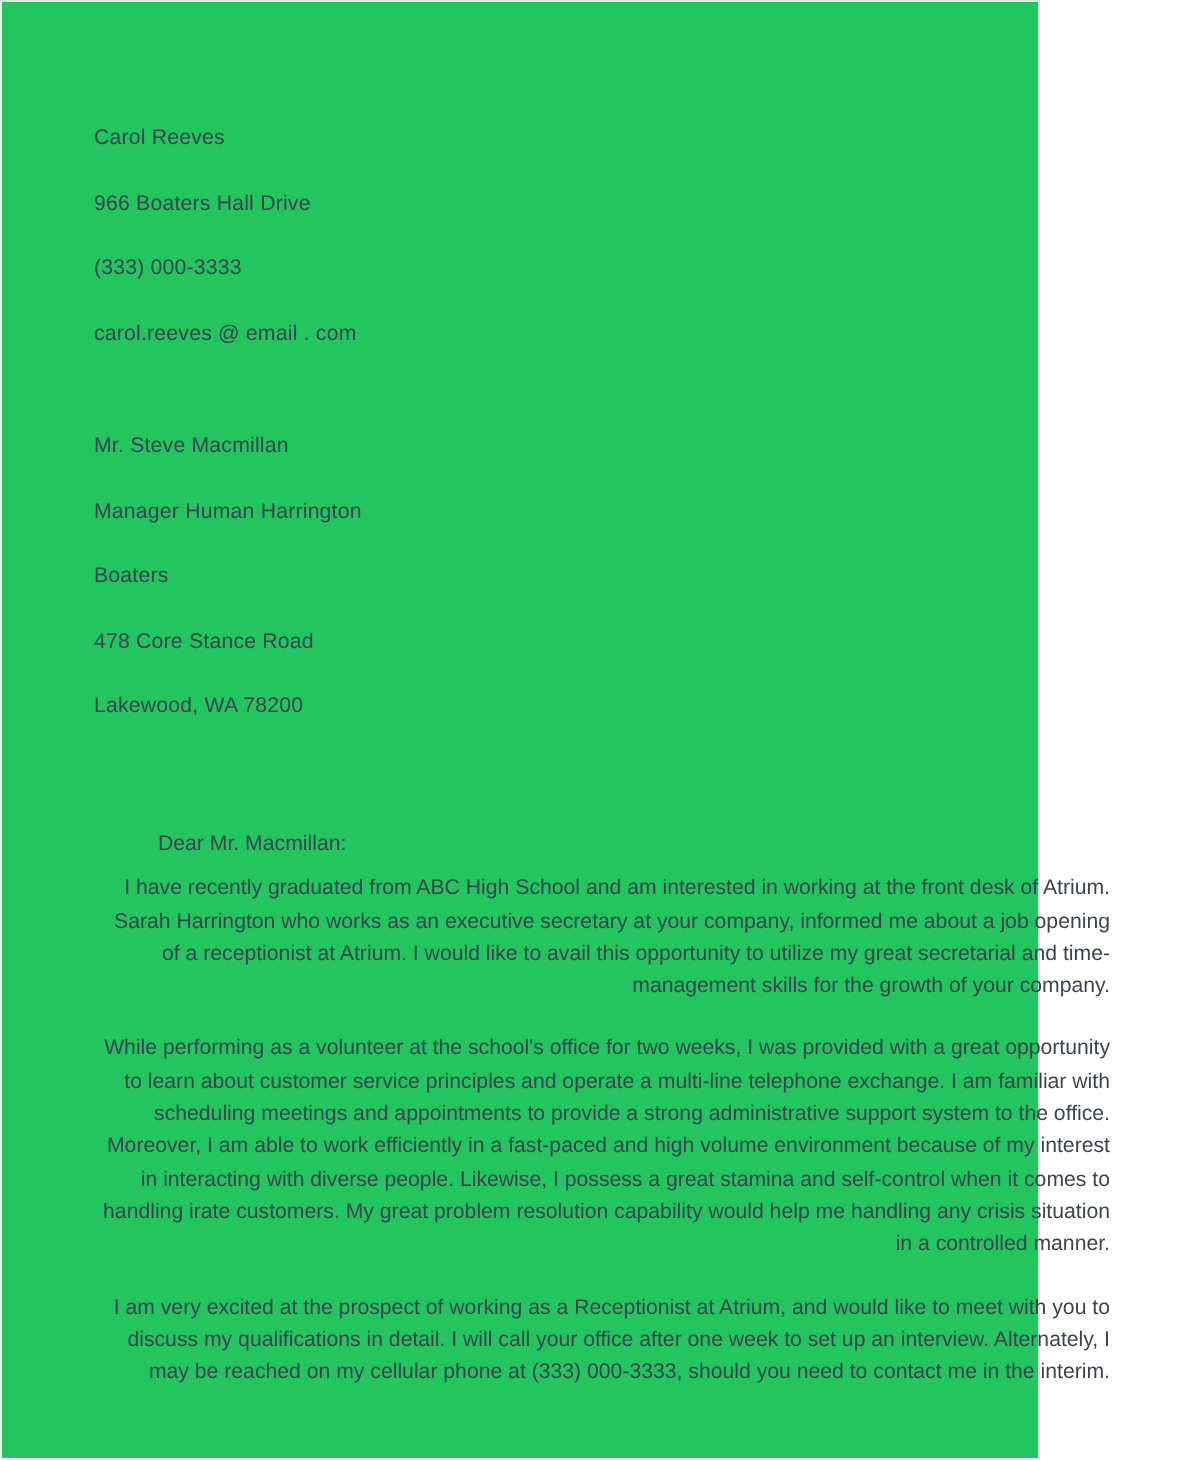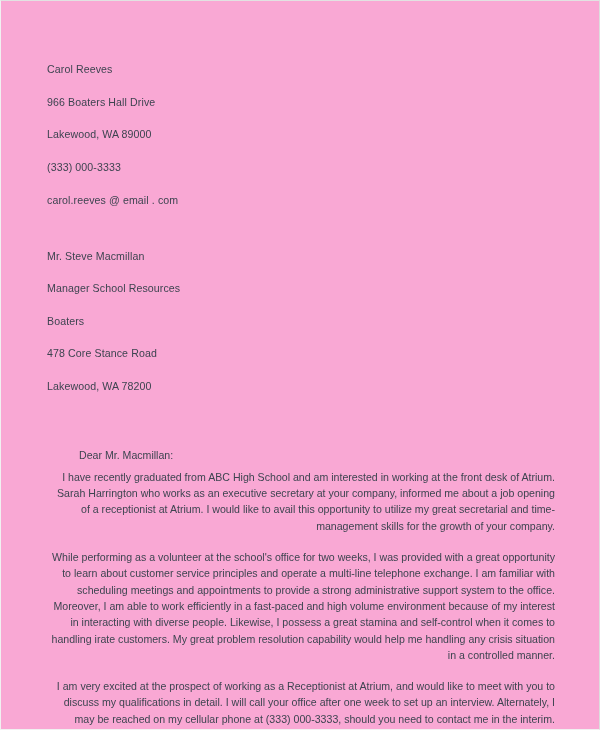--- a/index.html
+++ b/index.html
@@ -11,23 +11,23 @@
   body {
     width: 600px;
     height: 730px;
     font-family: "Liberation Sans", sans-serif;
     color: #3d4450;
     overflow: hidden;
   }
   .page {
     position: relative;
     box-sizing: border-box;
-    width: 600px;
+    width: 520px;
     height: 730px;
-    background: #f9a8d4;
+    background: #22c55e;
     border-top: 1px solid #e2e2e2;
     border-right: 1px solid #dddddd;
     border-left: 1px solid #f1f1f1;
     border-bottom: 1px solid #f1f1f1;
   }
   .content {
     position: absolute;
     left: 46px;
     top: 44px;
     width: 508px;
@@ -60,29 +60,28 @@
 </style>
 </head>
 <body>
 
 <div class="page">
   <div class="content">
 
     <div class="block sender-block">
       <div>Carol Reeves</div>
       <div>966 Boaters Hall Drive</div>
-      <div>Lakewood, WA 89000</div>
       <div>(333) 000-3333</div>
       <div>carol.reeves @ email . com</div>
     </div>
 
 
     <div class="block recipient-block">
       <div>Mr. Steve Macmillan</div>
-      <div>Manager School Resources</div>
+      <div>Manager Human Harrington</div>
       <div>Boaters</div>
       <div>478 Core Stance Road</div>
       <div>Lakewood, WA 78200</div>
     </div>
 
     <div class="salutation">Dear Mr. Macmillan:</div>
 
     <p class="para">I have recently graduated from ABC High School and am interested in working at the front desk of Atrium. Sarah Harrington who works as an executive secretary at your company, informed me about a job opening of a receptionist at Atrium. I would like to avail this opportunity to utilize my great secretarial and time-management skills for the growth of your company.</p>
     <p class="para">While performing as a volunteer at the school's office for two weeks, I was provided with a great opportunity to learn about customer service principles and operate a multi-line telephone exchange. I am familiar with scheduling meetings and appointments to provide a strong administrative support system to the office. Moreover, I am able to work efficiently in a fast-paced and high volume environment because of my interest in interacting with diverse people. Likewise, I possess a great stamina and self-control when it comes to handling irate customers. My great problem resolution capability would help me handling any crisis situation in a controlled manner.</p>
     <p class="para">I am very excited at the prospect of working as a Receptionist at Atrium, and would like to meet with you to discuss my qualifications in detail. I will call your office after one week to set up an interview. Alternately, I may be reached on my cellular phone at (333) 000-3333, should you need to contact me in the interim.</p>

